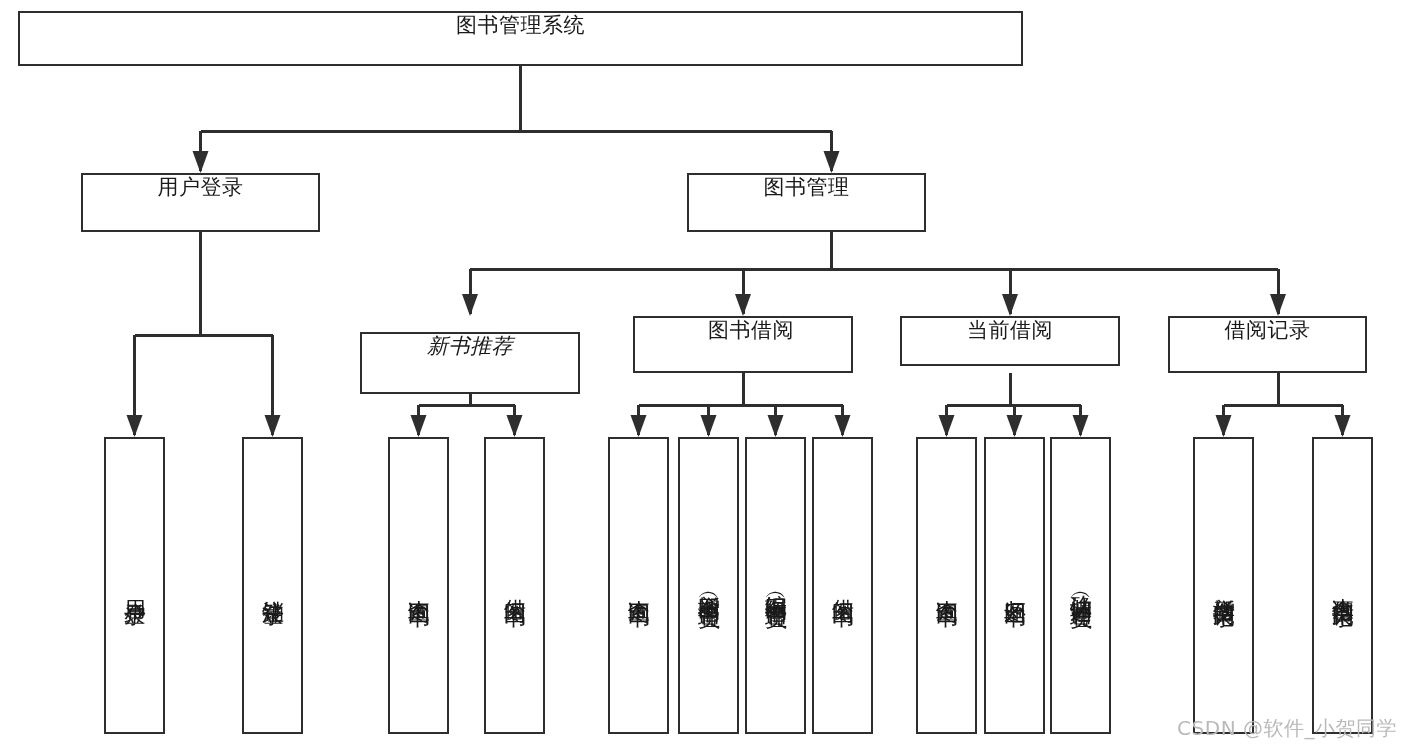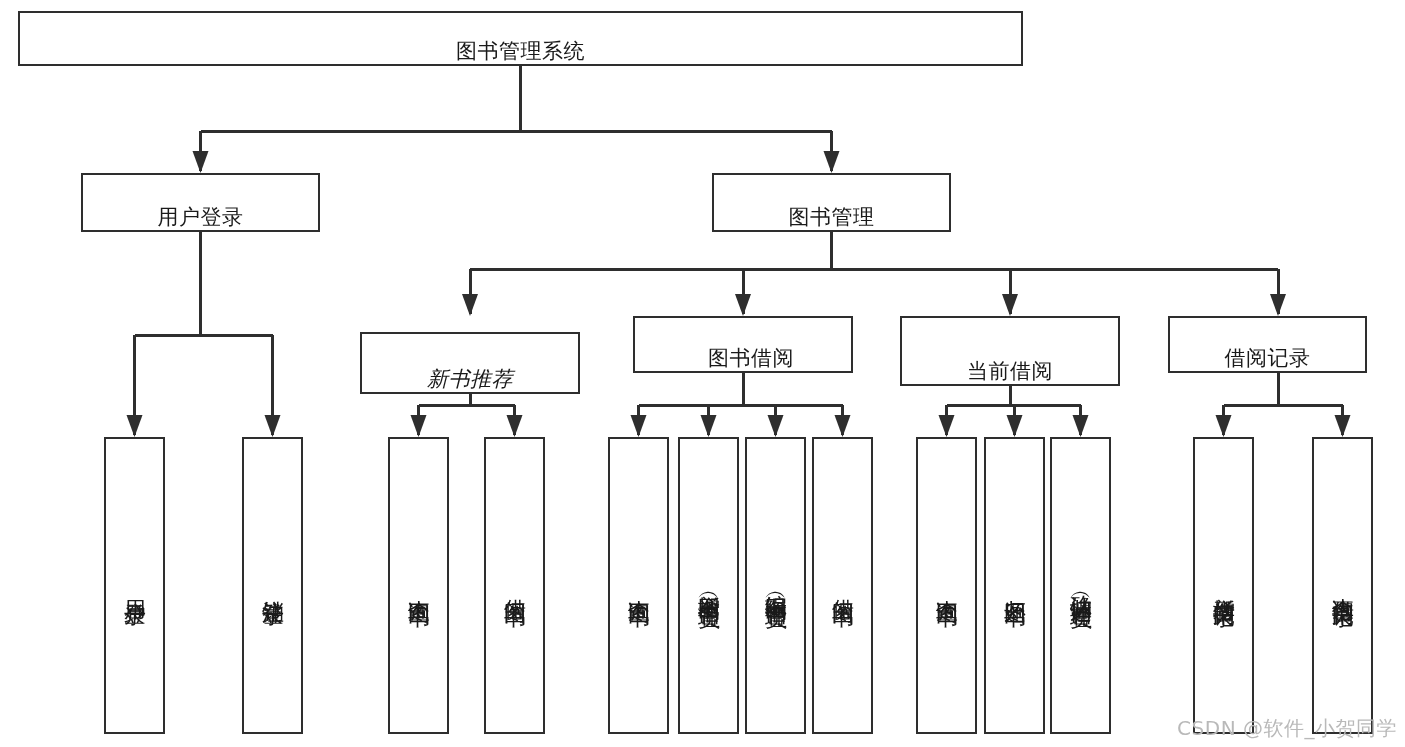--- a/index.html
+++ b/index.html
@@ -25,21 +25,21 @@
     width: 1405px;
     height: 747px;
     pointer-events: none;
   }
   .node {
     position: absolute;
     box-sizing: border-box;
     background: #ffffff;
     border: 2px solid #2e2e2e;
     display: flex;
-    align-items: flex-end;
+    align-items: flex-start;
     justify-content: center;
     color: #1a1a1a;
   }
   .node.h {
     
   }
   .node.h .label {
     font-size: 21px;
     line-height: 1.2;
     letter-spacing: 0.5px;
@@ -130,30 +130,30 @@
       <polygon points="1334.5,415 1350.5,415 1342.5,437" fill="#2e2e2e"></polygon>
     </svg>
 
   <div id="nodes">
       <div class="node h" id="n-root" style="left: 18px; top: 11px; width: 1005px; height: 55px;">
         <span class="label">图书管理系统</span>
       </div>
       <div class="node h" id="n-user-login" style="left: 81px; top: 173px; width: 239px; height: 59px;">
         <span class="label">用户登录</span>
       </div>
-      <div class="node h" id="n-book-manage" style="left: 712px; top: 173px; width: 239px; height: 59px;">
+      <div class="node h" id="n-book-manage" style="left: 687px; top: 173px; width: 239px; height: 59px;">
         <span class="label">图书管理</span>
       </div>
       <div class="node h" id="n-new-book-recommend" style="left: 360px; top: 332px; width: 220px; height: 62px; font-style: italic;">
         <span class="label">新书推荐</span>
       </div>
       <div class="node h" id="n-book-borrow" style="left: 633px; top: 316px; width: 220px; height: 57px; padding-left: 16px;">
         <span class="label">图书借阅</span>
       </div>
-      <div class="node h" id="n-current-borrow" style="left: 900px; top: 316px; width: 220px; height: 70px;">
+      <div class="node h" id="n-current-borrow" style="left: 900px; top: 316px; width: 220px; height: 50px;">
         <span class="label">当前借阅</span>
       </div>
       <div class="node h" id="n-borrow-record" style="left: 1168px; top: 316px; width: 199px; height: 57px;">
         <span class="label">借阅记录</span>
       </div>
       <div class="node v" id="n-leaf-user-login" style="left: 104px; top: 437px; width: 61px; height: 297px;">
         <span class="label">用户登录</span>
       </div>
       <div class="node v" id="n-leaf-logout-login" style="left: 242px; top: 437px; width: 61px; height: 297px;">
         <span class="label">注销登录</span>

